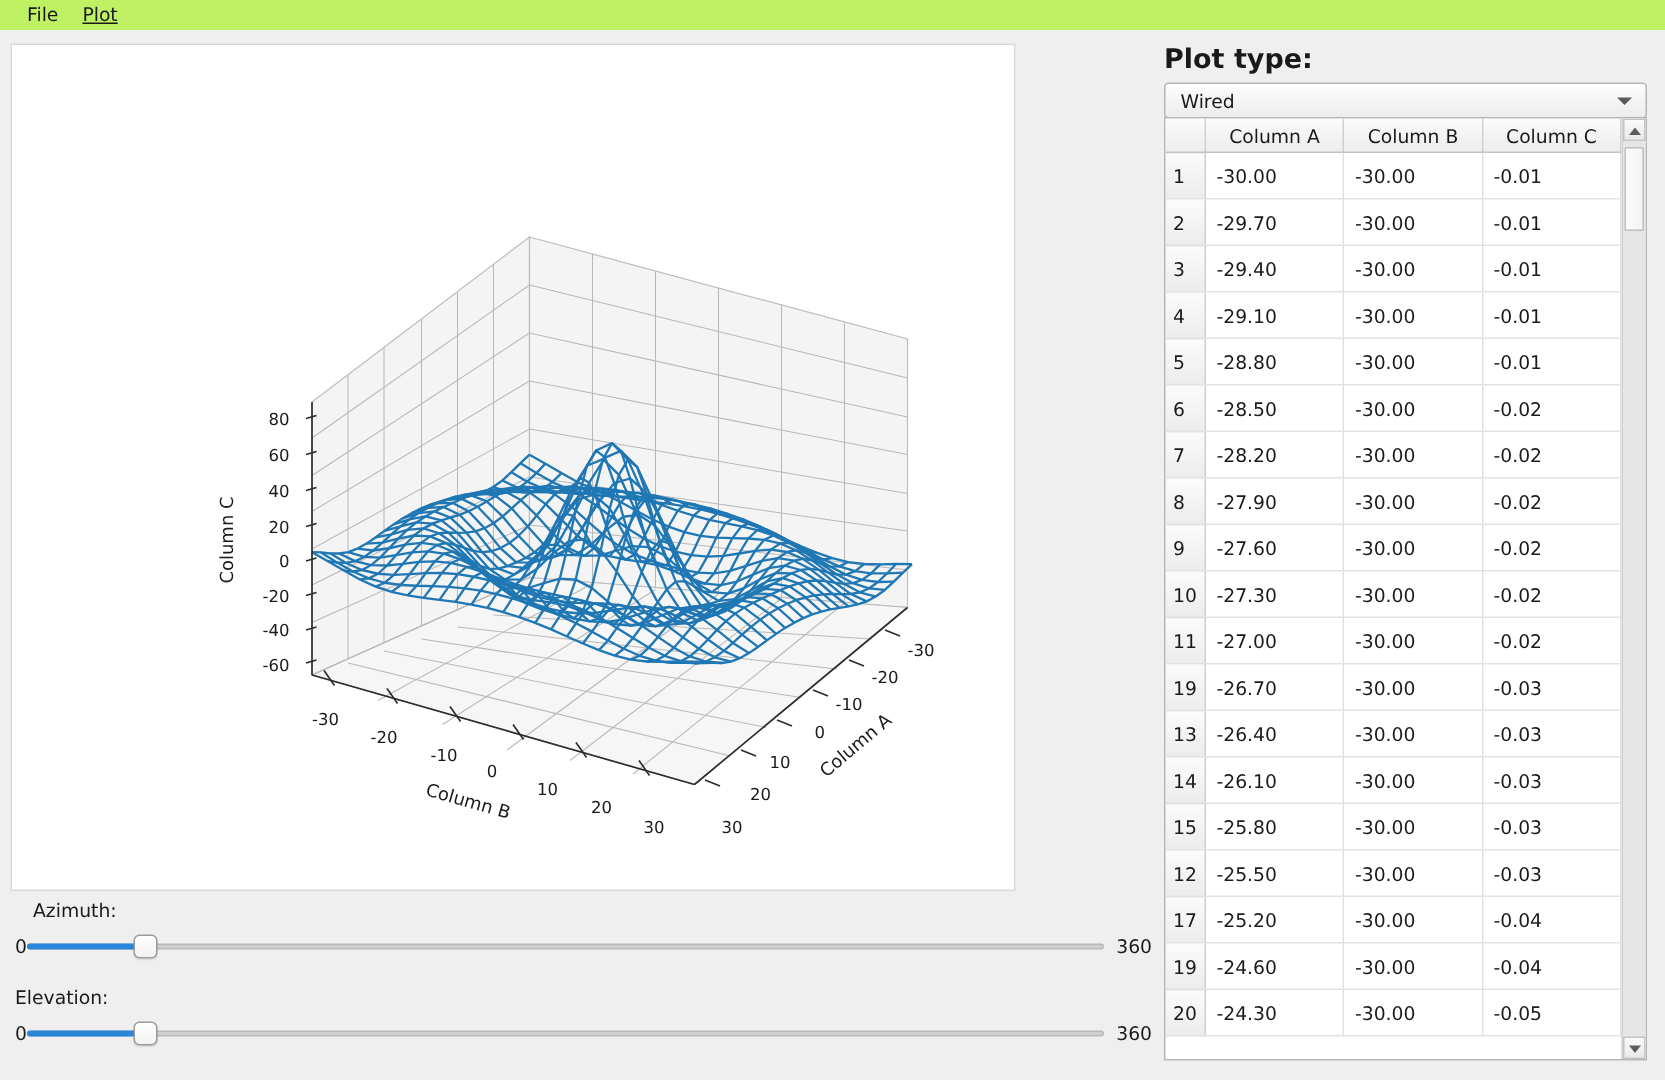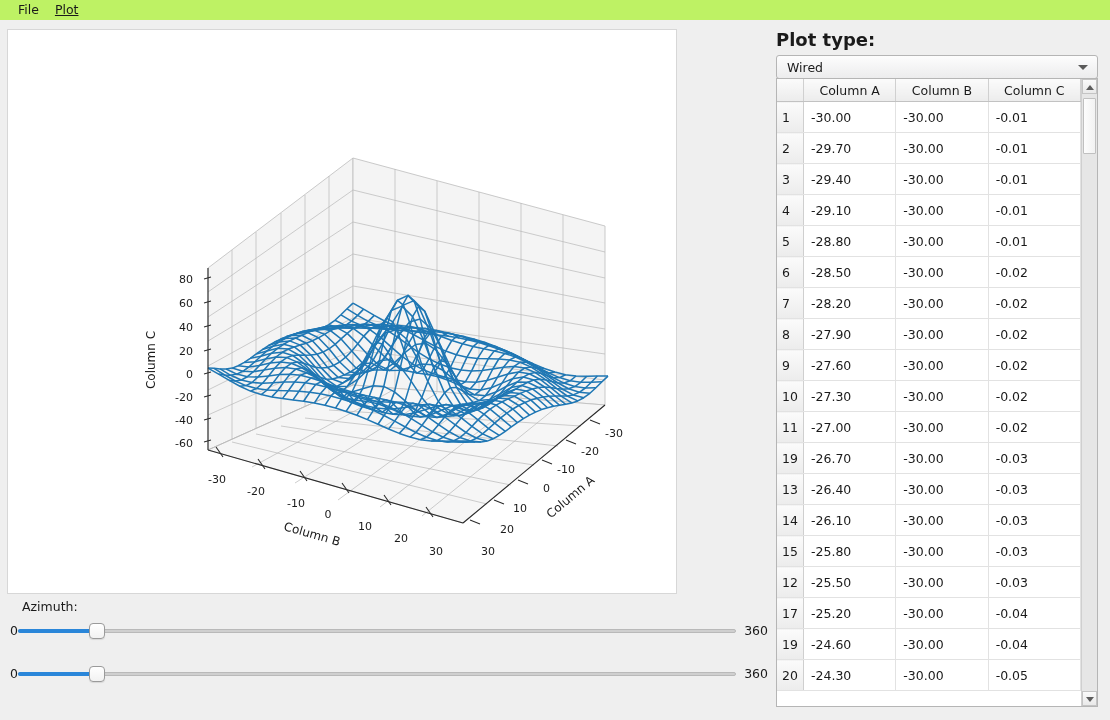--- a/index.html
+++ b/index.html
@@ -270,20 +270,21 @@
       <div class="track-wrap" style="width:718px;flex:none;">
         <div class="track"></div>
         <div class="track-fill" id="az-fill" style="width: 78.98px;"></div>
         <div class="handle" id="az-handle" style="left: 70.98px;"></div>
       </div>
       <div class="slider-end right">360</div>
     </div>
   </div>
 
   <div class="slider-block" style="top:657px;width:768px;">
+    <div class="slider-label" style="padding-left:10px;">Elevation:</div>
     <div class="slider-row" style="padding:6px 0 0 10px;">
       <div class="slider-end">0</div>
       <div class="track-wrap" style="width:718px;flex:none;">
         <div class="track"></div>
         <div class="track-fill" id="el-fill" style="width: 78.98px;"></div>
         <div class="handle" id="el-handle" style="left: 70.98px;"></div>
       </div>
       <div class="slider-end right">360</div>
     </div>
   </div>

